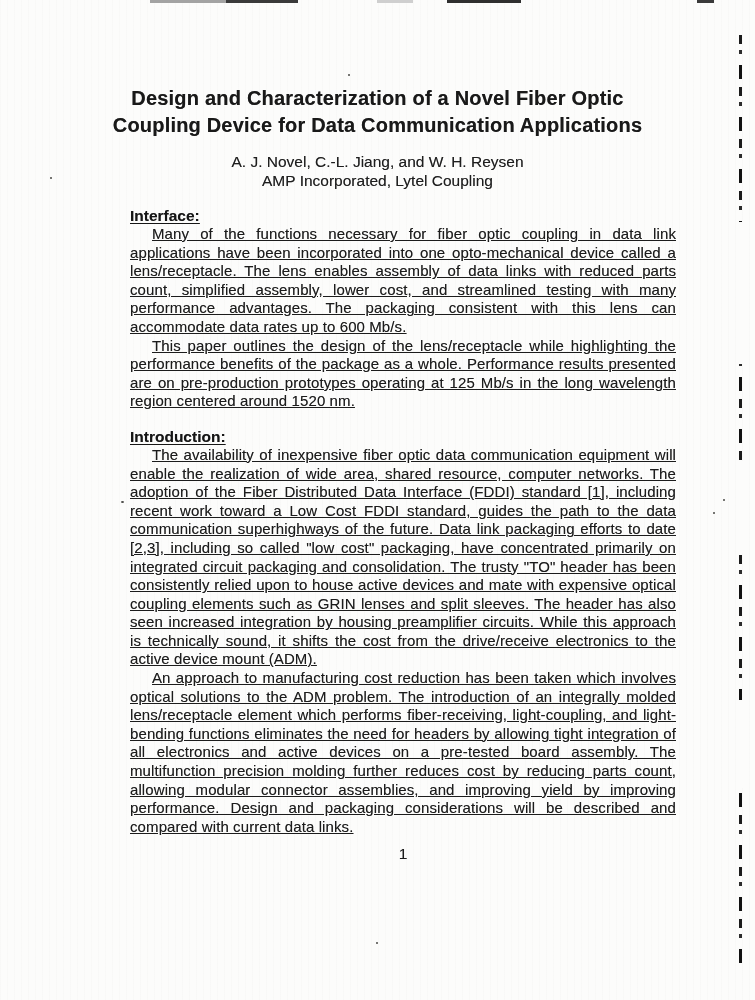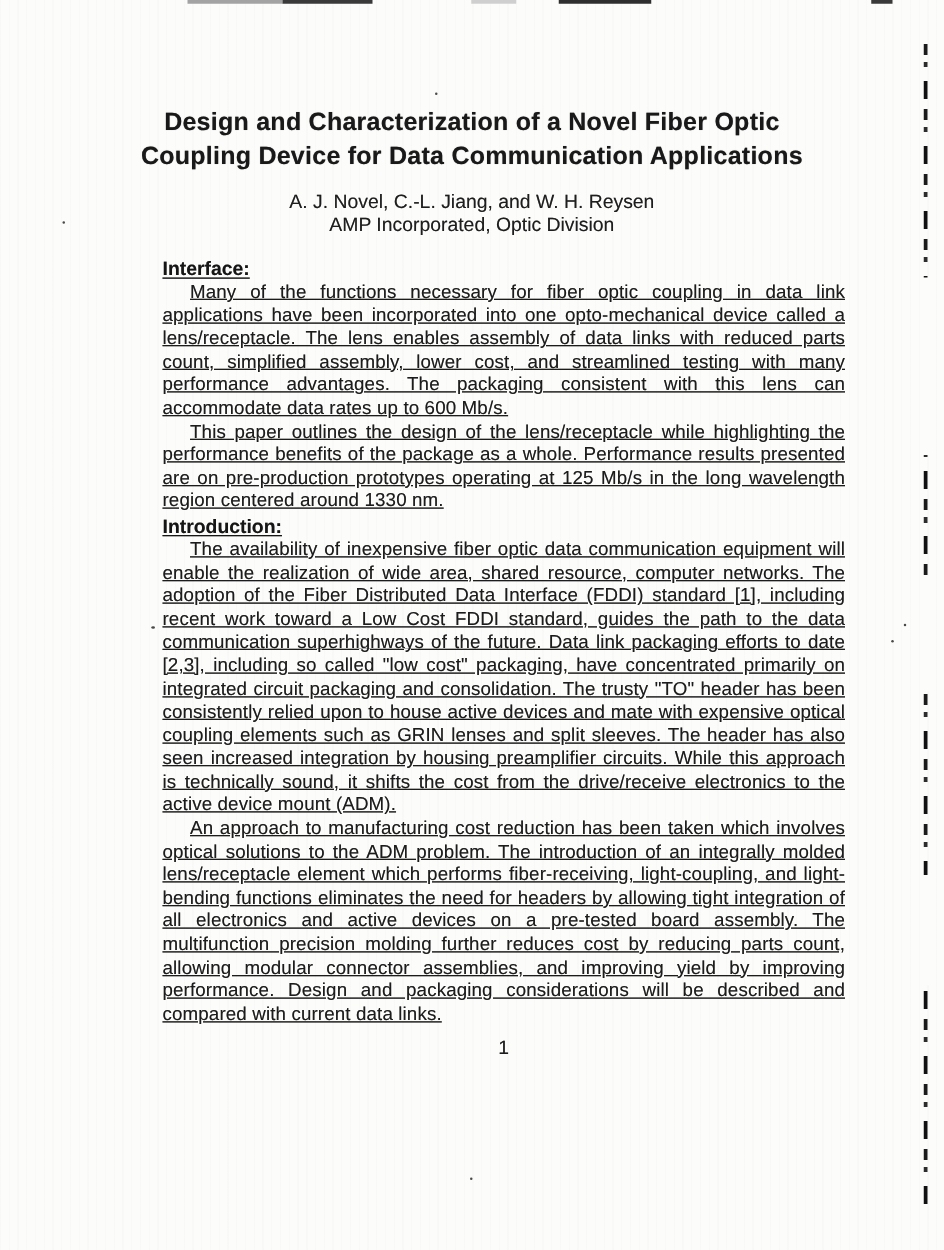--- a/index.html
+++ b/index.html
@@ -49,21 +49,21 @@
   }
   .body-col{
     margin:16px 0 0 130px;width:546px;
     font-size:15px;line-height:18.6px;
     text-shadow:0 0 0.5px rgba(10,10,10,0.45);
   }
   .sec-head{
     margin:0;font-size:15.5px;line-height:19px;font-weight:bold;
     text-decoration:underline;text-underline-offset:2px;color:#161616;
   }
-  .sec-head.intro{margin-top:1px;}
+  .sec-head.intro{margin-top:16px;}
   .body-col p{
     margin:0;text-indent:22px;text-align:justify;color:#1c1c1c;
     letter-spacing:0.1px;
     text-decoration:underline;
   }
   .page-num{margin-top:9px;text-align:center;font-size:15.5px;color:#1c1c1c;}
 </style>
 </head>
 <body>
 
@@ -85,29 +85,29 @@
   <div class="speck" style="left:713px;top:512px;width:2px;height:2px;"></div>
   <div class="speck" style="left:376px;top:942px;width:2px;height:2px;"></div>
 
   <header class="title-block">
     <h1>
       <span class="title-line">Design and Characterization of a Novel Fiber Optic</span>
       <span class="title-line">Coupling Device for Data Communication Applications</span>
     </h1>
     <div class="authors">
       <div>A. J. Novel, C.-L. Jiang, and W. H. Reysen</div>
-      <div>AMP Incorporated, Optic Division</div>
+      <div>AMP Incorporated, Lytel Coupling</div>
     </div>
   </header>
 
   <main class="body-col">
     <section>
       <h2 class="sec-head">Interface:</h2>
       <p>Many of the functions necessary for fiber optic coupling in data link applications have been incorporated into one opto-mechanical device called a lens/receptacle.  The lens enables assembly of data links with reduced parts count, simplified assembly, lower cost, and streamlined  testing with many performance advantages.  The packaging consistent with this lens can accommodate data rates up to 600 Mb/s.</p>
-      <p>This paper outlines the design of the lens/receptacle while highlighting the performance benefits of the package as a whole.  Performance results presented are on pre-production prototypes operating at 125 Mb/s in the long wavelength region centered around 1330 nm.</p>
+      <p>This paper outlines the design of the lens/receptacle while highlighting the performance benefits of the package as a whole.  Performance results presented are on pre-production prototypes operating at 125 Mb/s in the long wavelength region centered around 1520 nm.</p>
     </section>
 
     <section>
       <h2 class="sec-head intro">Introduction:</h2>
       <p>The availability of inexpensive fiber optic data communication equipment will enable the realization of wide area, shared resource, computer networks.  The adoption of the Fiber Distributed Data Interface (FDDI) standard [1], including recent work toward a Low Cost FDDI standard, guides the path to the data communication superhighways of the future.  Data link packaging efforts to date [2,3], including so called "low cost" packaging, have concentrated primarily on integrated circuit packaging and consolidation.  The trusty "TO" header has been consistently relied upon to house active devices and mate with expensive optical coupling elements such as GRIN lenses and split sleeves.  The header has also seen increased integration by housing preamplifier circuits.  While this approach is technically sound, it shifts the cost from the drive/receive electronics to the active device mount (ADM).</p>
       <p>An approach to manufacturing cost reduction has been taken which involves optical solutions to the ADM problem.  The introduction of an integrally molded lens/receptacle element which performs fiber-receiving, light-coupling, and light-bending functions eliminates the need for headers by allowing tight integration of all electronics and active devices on a pre-tested board assembly.  The multifunction precision molding further reduces cost by reducing parts count, allowing modular connector assemblies, and improving yield by improving performance.  Design and packaging considerations will be described and compared with current data links.</p>
     </section>
 
     <div class="page-num">1</div>
   </main>

